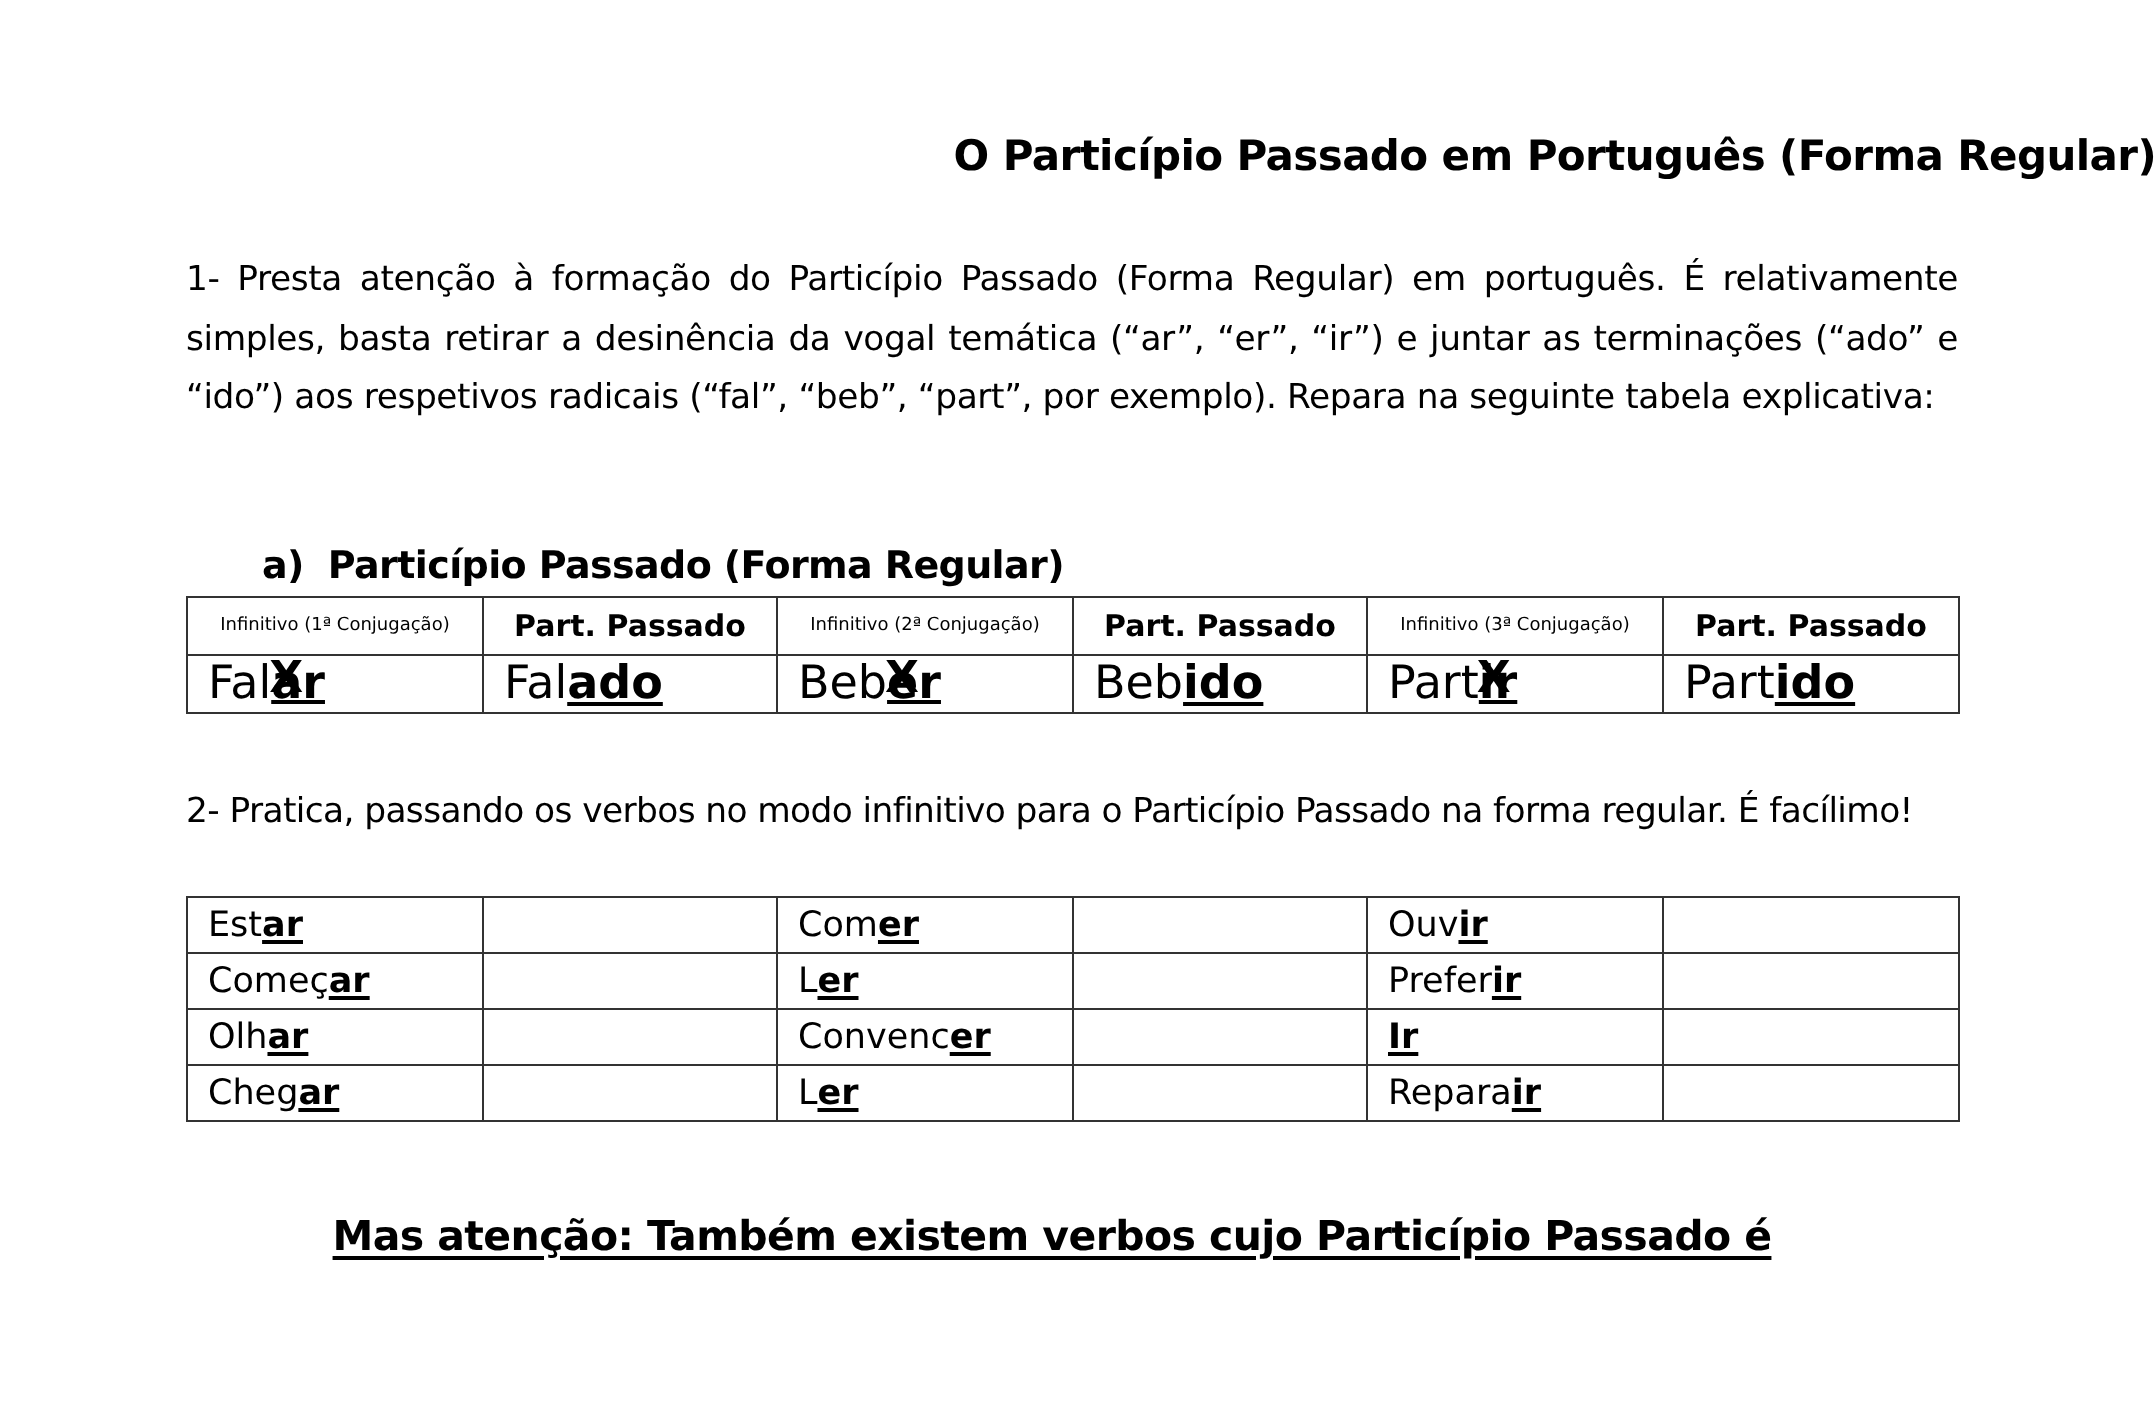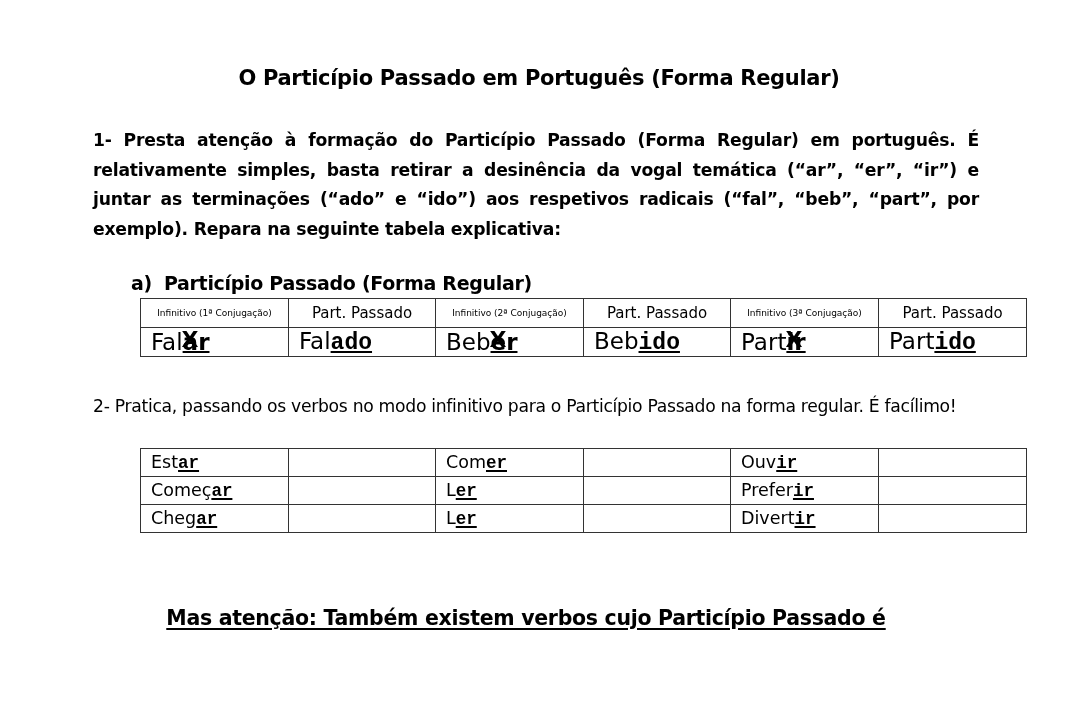--- a/index.html
+++ b/index.html
@@ -1,33 +1,33 @@
 <!DOCTYPE html>
 <html><head>
 <meta charset="utf-8">
 <style>
   html, body { margin: 0; padding: 0; background: #ffffff; }
   body { width: 1078px; height: 712px; position: relative; overflow: hidden;
          font-family: "DejaVu Sans", sans-serif; color: #000; }
-  .title { position: absolute; left: 0; width: 1078px; top: 66px; text-align: center;
+  .title { position: absolute; left: 0; width: 1078px; top: 66px; text-align: right;
            font-size: 21px; font-weight: bold; letter-spacing: -0.3px; }
   .para1 { position: absolute; left: 93px; width: 886px; top: 126px;
-           font-size: 17.2px; font-weight: bold; line-height: 29.5px; text-align: justify;
+           font-size: 17.2px; font-weight: normal; line-height: 29.5px; text-align: justify;
            letter-spacing: -0.2px; }
   .subhead { position: absolute; left: 131px; top: 272px; font-size: 19px; font-weight: bold;
              letter-spacing: -0.3px; }
   .subhead .lbl { margin-right: 12px; }
-  table { border-collapse: collapse; position: absolute; table-layout: fixed; margin-left: 47px; }
+  table { border-collapse: collapse; position: absolute; table-layout: fixed; }
   td { border: 1.5px solid #333; padding: 0 0 0 10px; vertical-align: middle; overflow: hidden; white-space: nowrap; }
   .t1 { left: 93px; top: 298px; width: 886px; }
   .t1 td { height: 28px; }
   .t1 .hsmall { text-align: center; font-size: 9px; line-height: 13px; padding: 0; white-space: normal; }
-  .t1 .hbig { text-align: center; font-size: 15px; font-weight: normal; padding: 0; }
+  .t1 .hbig { text-align: center; font-size: 15px; font-weight: bold; padding: 0; }
   .t1 .cell { font-size: 23px; padding-left: 10px; }
-  .u { text-decoration: underline; font-weight: bold; text-decoration-thickness: 2px; text-underline-offset: 2px; font-family: Liberation Mono, monospace; }
+  .u { text-decoration: underline; font-weight: bold; text-decoration-thickness: 2px; text-underline-offset: 2px; }
   .x { position: relative; display: inline-block; font-weight: bold; text-decoration: underline; text-decoration-thickness: 2px; }
   .x::after { content: "X"; position: absolute; left: -1px; top: -2px; font-size: 22px; font-weight: bold; color: #000; }
   .para2 { position: absolute; left: 93px; width: 886px; top: 392px; font-size: 17.2px; font-weight: normal;
            line-height: 29.5px; text-align: justify; letter-spacing: -0.3px; }
   .t2 { left: 93px; top: 448px; width: 886px; border-radius: 22px; }
   .t2 td { height: 27px; font-size: 17.5px; }
   .footer { position: absolute; left: 0; width: 1052px; top: 601px; text-align: center;
             font-size: 20.5px; font-weight: bold; line-height: 34px; letter-spacing: -0.3px; }
   .footer span { text-decoration: underline; text-decoration-thickness: 2px; text-underline-offset: 3px; }
 </style>
@@ -93,25 +93,33 @@
   </tr>
   <tr>
     <td><span>Começ</span><span class="u">ar</span></td>
     <td></td>
     <td><span>L</span><span class="u">er</span></td>
     <td></td>
     <td><span>Prefer</span><span class="u">ir</span></td>
     <td></td>
   </tr>
   <tr>
+    <td><span>Olh</span><span class="u">ar</span></td>
+    <td></td>
+    <td><span>Convenc</span><span class="u">er</span></td>
+    <td></td>
+    <td><span></span><span class="u">Ir</span></td>
+    <td></td>
+  </tr>
+  <tr>
     <td><span>Cheg</span><span class="u">ar</span></td>
     <td></td>
     <td><span>L</span><span class="u">er</span></td>
     <td></td>
-    <td><span>Divert</span><span class="u">ir</span></td>
+    <td><span>Repara</span><span class="u">ir</span></td>
     <td></td>
   </tr>
 </tbody>
   </table>
 
 <div class="footer">
   <span>Mas atenção: Também existem verbos cujo Particípio Passado é</span><br>
 </div>
 
 </body></html>

